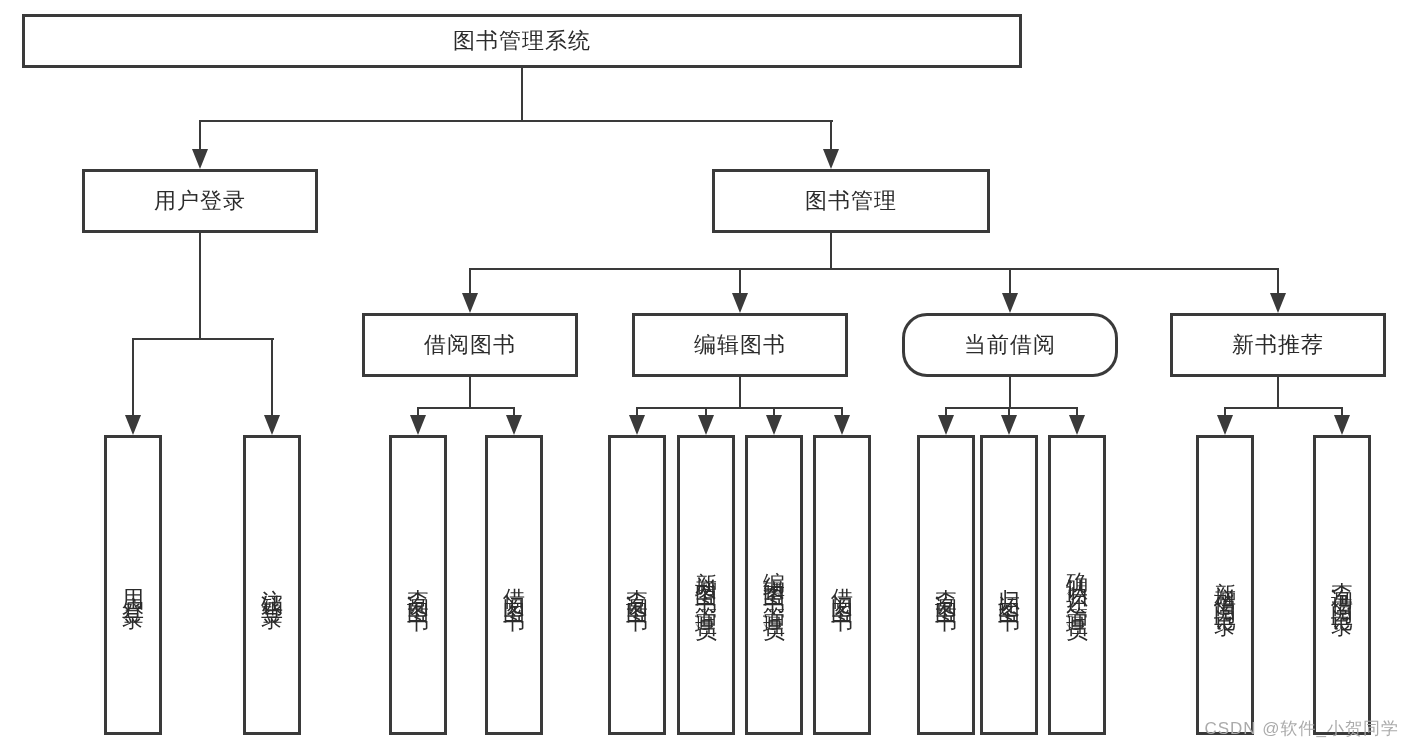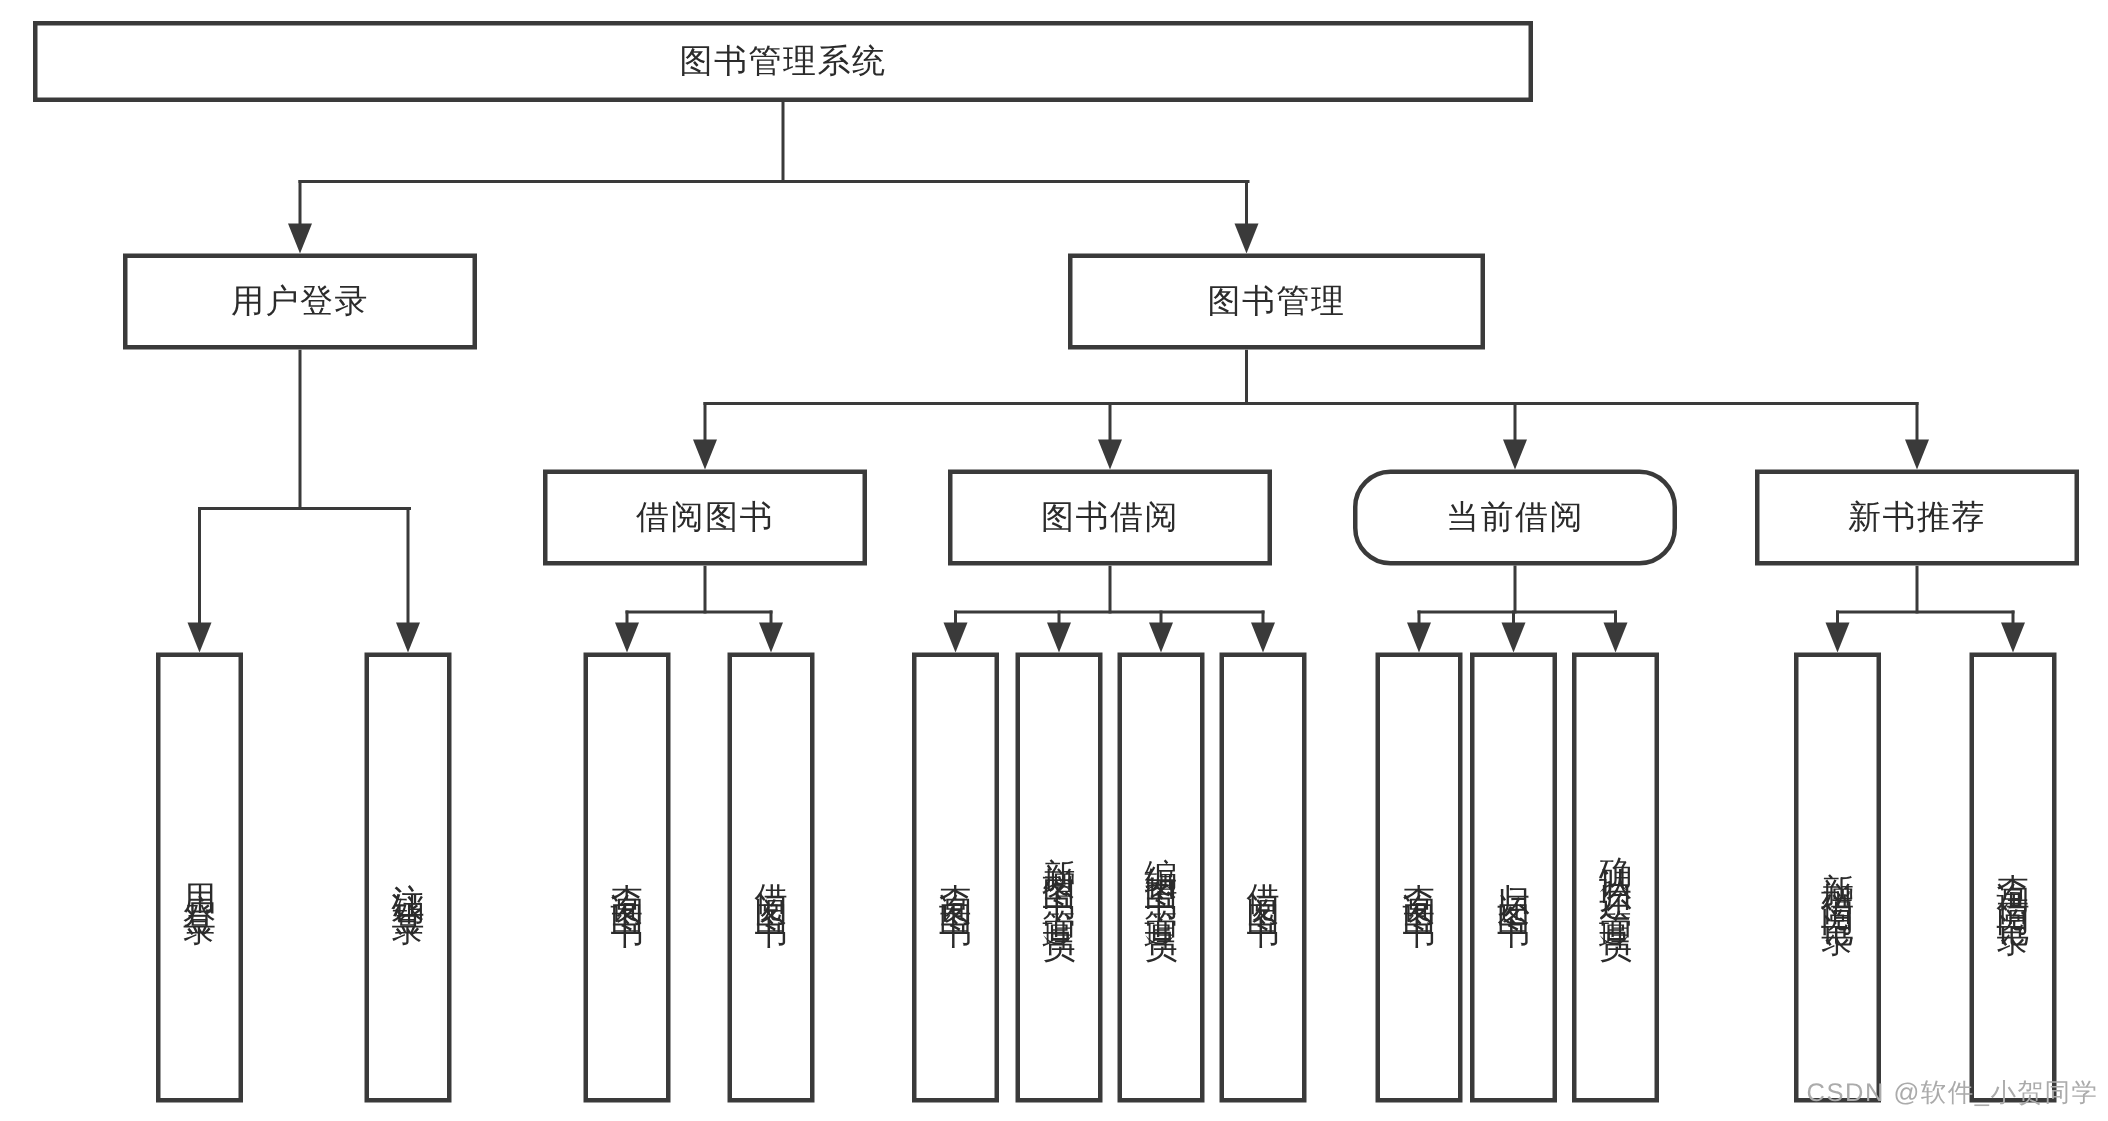--- a/index.html
+++ b/index.html
@@ -95,21 +95,21 @@
   </div>
 
   <div class="box" id="box-book-mgmt">
     <span>图书管理</span>
   </div>
 
   <div class="box" id="box-new-rec">
     <span>借阅图书</span>
   </div>
   <div class="box" id="box-borrowing">
-    <span>图书借阅</span>
+    <span>编辑图书</span>
   </div>
   <div class="box" id="box-current">
     <span>当前借阅</span>
   </div>
   <div class="box" id="box-records">
     <span>新书推荐</span>
   </div>
 
   <div class="vbox" id="leaf-1">
     <span class="vtext">用户登录</span>

